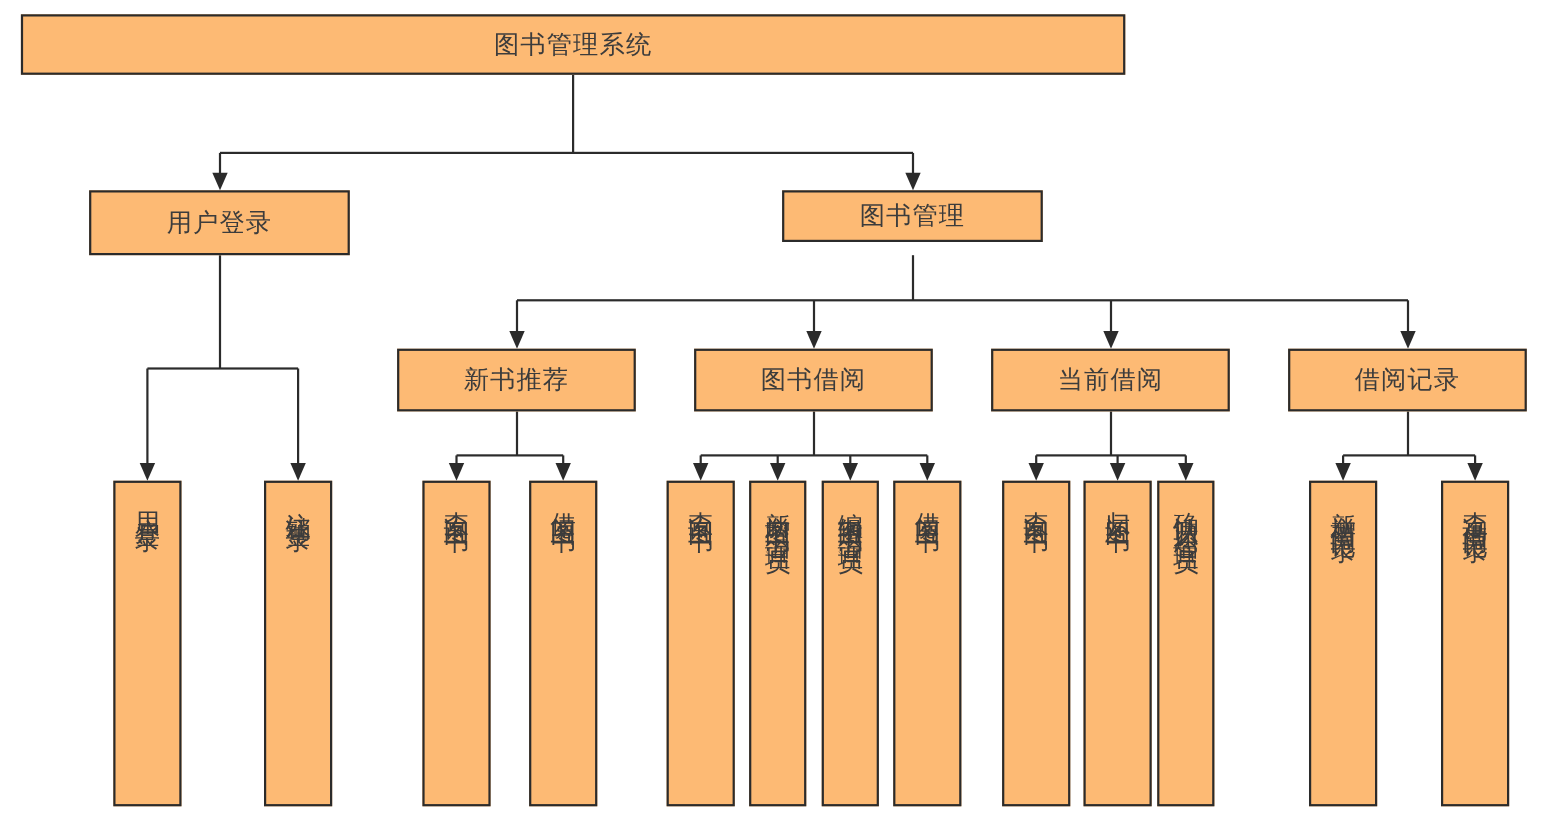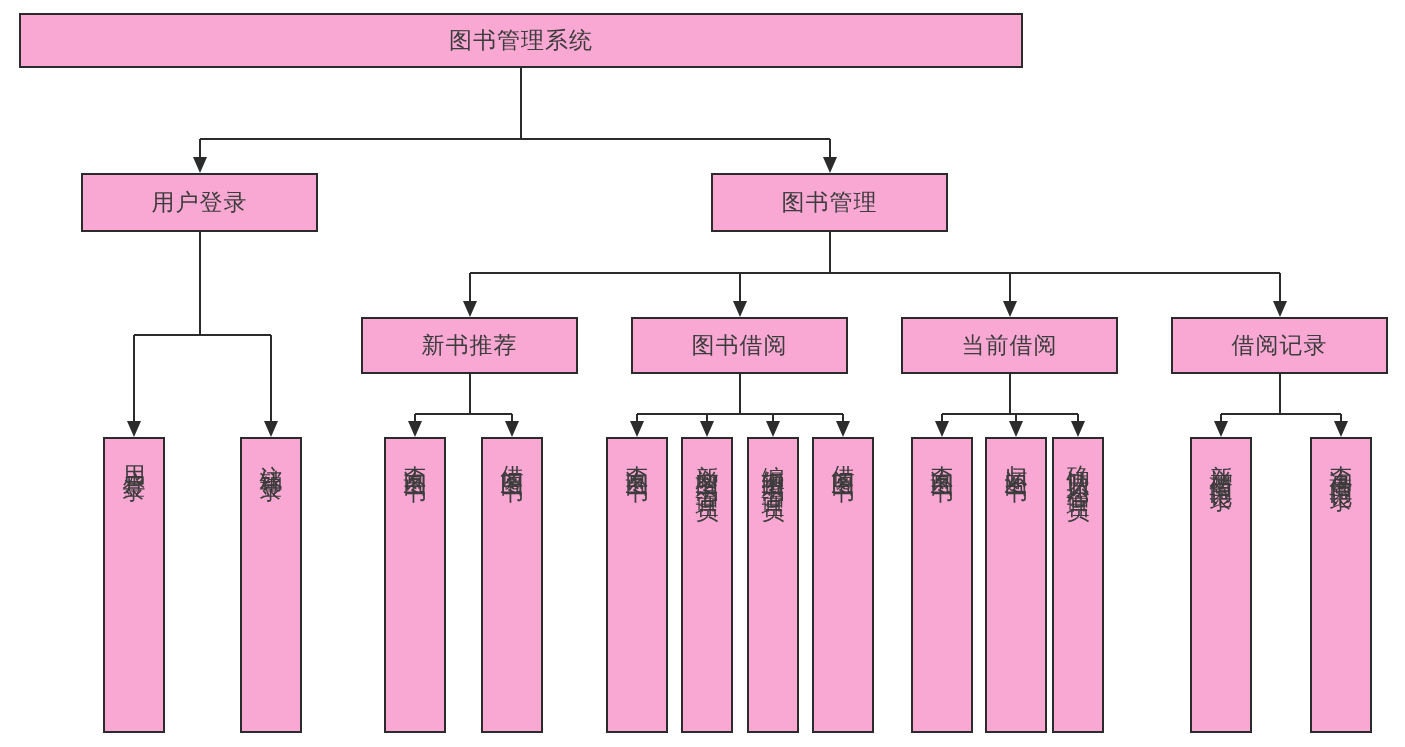--- a/index.html
+++ b/index.html
@@ -11,21 +11,21 @@
   #canvas {
     position: relative;
     width: 1405px;
     height: 747px;
     background: #ffffff;
     overflow: hidden;
   }
   
   .node {
     position: absolute;
-    background: #f9a8d4;
+    background: #fdba74;
     border: 2px solid #2b2b2b;
     display: flex;
     align-items: center;
     justify-content: center;
     color: #3c3c3c;
     z-index: 3;
   }
   .node-label {
     color: #3c3c3c;
     letter-spacing: 1px;
@@ -88,21 +88,21 @@
   <div class="vline" id="c-root-drop" style="left: 520px; top: 68px; height: 71px;"></div>
   <div class="hline" id="c-root-bus" style="left: 199.5px; top: 138px; width: 630px;"></div>
   <div class="vline" id="c-root-l" style="left: 198.5px; top: 139px; height: 20px;"></div>
   <div class="vline" id="c-root-r" style="left: 828.5px; top: 139px; height: 20px;"></div>
   <div class="arrow" id="a-root-l" style="left: 192.5px; top: 157px;"></div>
   <div class="arrow" id="a-root-r" style="left: 822.5px; top: 157px;"></div>
 
   <div class="node horizontal" id="node-l2-0" style="left: 81px; top: 173px; width: 237px; height: 59px;">
     <span class="node-label">用户登录</span>
   </div>
-  <div class="node horizontal" id="node-l2-1" style="left: 711px; top: 173px; width: 237px; height: 59px;">
+  <div class="node horizontal" id="node-l2-1" style="left: 711px; top: 173px; width: 237px; height: 47px;">
     <span class="node-label">图书管理</span>
   </div>
 
   <div class="vline" id="c-u-drop" style="left: 198.5px; top: 232px; height: 103px;"></div>
   <div class="hline" id="c-u-bus" style="left: 134px; top: 334px; width: 137px;"></div>
   <div class="vline" id="c-u-s0" style="left: 133px; top: 335px; height: 88px;"></div>
   <div class="vline" id="c-u-s1" style="left: 270px; top: 335px; height: 88px;"></div>
   <div class="arrow" id="a-u-0" style="left: 127px; top: 421px;"></div>
   <div class="arrow" id="a-u-1" style="left: 264px; top: 421px;"></div>
 

